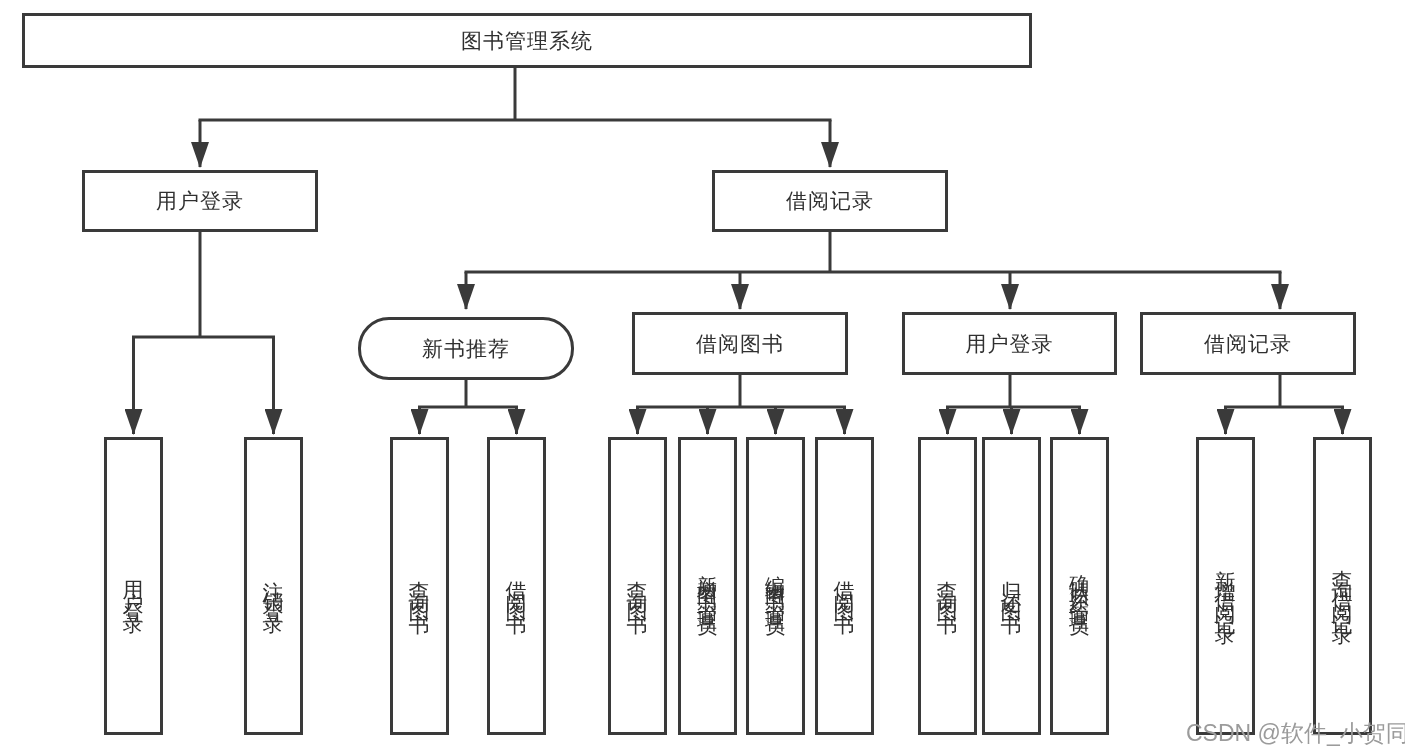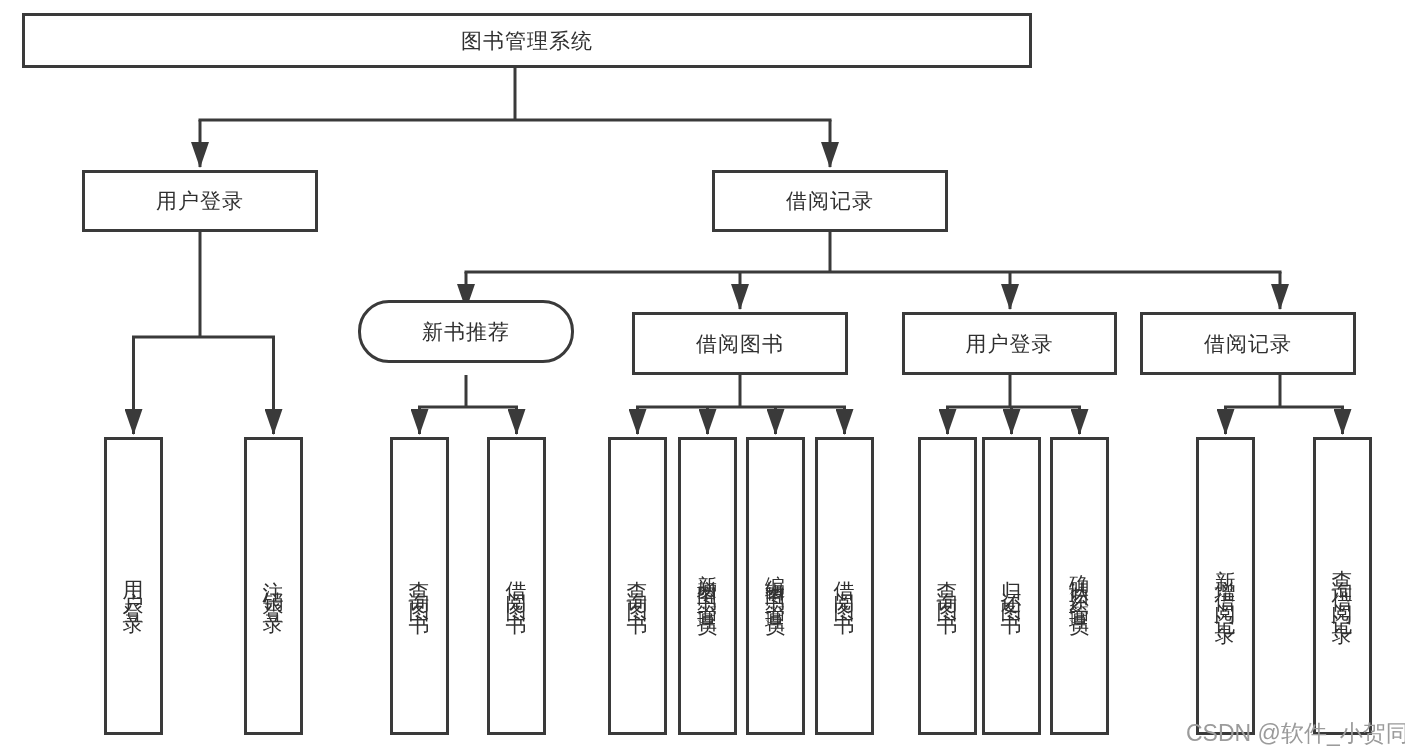--- a/index.html
+++ b/index.html
@@ -101,21 +101,21 @@
     <line x1="1224" y1="407" x2="1344" y2="407"></line>
     <line x1="1225.5" y1="407" x2="1225.5" y2="434" marker-end="url(#ah)"></line>
     <line x1="1342.5" y1="407" x2="1342.5" y2="434" marker-end="url(#ah)"></line>
   </svg>
 
   <div class="node hbox root" style="left:22px;top:13px;width:1010px;height:55px;font-family:Liberation Serif, serif;">图书管理系统</div>
 
   <div class="node hbox" style="left:82px;top:170px;width:236px;height:62px;">用户登录</div>
   <div class="node hbox" style="left:712px;top:170px;width:236px;height:62px;">借阅记录</div>
 
-  <div class="node hbox" style="left:358px;top:300px;width:216px;height:63px;border-radius:31px;">新书推荐</div>
+  <div class="node hbox" style="left:358px;top:317px;width:216px;height:63px;border-radius:31px;">新书推荐</div>
   <div class="node hbox" style="left:632px;top:312px;width:216px;height:63px;">借阅图书</div>
   <div class="node hbox" style="left:902px;top:312px;width:215px;height:63px;">用户登录</div>
   <div class="node hbox" style="left:1140px;top:312px;width:216px;height:63px;">借阅记录</div>
 
   <div class="node vbox" style="left:104px;">
     <span>用户登录</span>
   </div>
   <div class="node vbox" style="left:244px;">
     <span>注销登录</span>
   </div>

